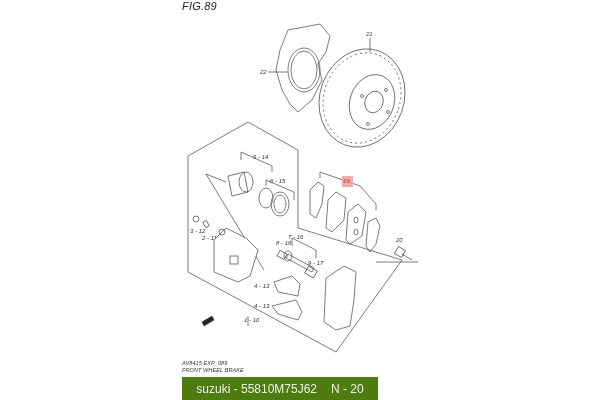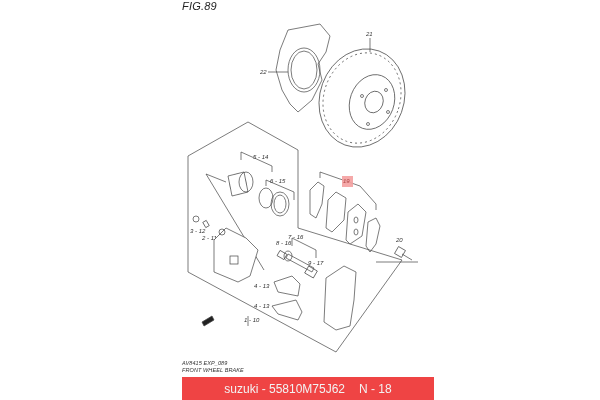--- a/index.html
+++ b/index.html
@@ -3,21 +3,21 @@
   <meta charset="utf-8">
   <style>
     html, body { margin:0; padding:0; }
     body { width:600px; height:400px; background:#ffffff; position:relative; overflow:hidden; font-family:"Liberation Sans", sans-serif; }
     .fig-title { position:absolute; left:182px; top:0; font-size:11px; font-style:italic; color:#222; letter-spacing:0.2px; }
     svg.diagram { position:absolute; left:0; top:0; }
     .lbl { font-family:"Liberation Sans", sans-serif; font-size:6px; font-style:italic; fill:#333; }
     .caption { position:absolute; left:182px; font-size:5.5px; font-style:italic; color:#333; letter-spacing:0.1px; }
     .cap1 { top:360px; }
     .cap2 { top:367px; }
-    .banner { position:absolute; left:182px; top:377px; width:252px; height:23px; background:#ef4444; color:#f2f2f2; font-size:12px; display:flex; align-items:center; justify-content:center; }
+    .banner { position:absolute; left:182px; top:377px; width:196px; height:23px; background:#4d7c0f; color:#f2f2f2; font-size:12px; display:flex; align-items:center; justify-content:center; }
     .banner .sep { display:inline-block; width:14px; }
     .hl { position:absolute; left:342px; top:176px; width:11px; height:11px; background:#f4a0a0; opacity:0.9; }
     .hl span { font-size:6px; font-style:italic; color:#a33; position:absolute; left:1px; top:2px; }
   </style>
 </head>
 <body>
 
 <div class="fig-title">FIG.89</div>
 
 <svg class="diagram" width="600" height="400" viewBox="0 0 600 400" fill="none" stroke="#444" stroke-width="0.7">
@@ -124,14 +124,14 @@
 <div class="hl">
     <span>19</span>
   </div>
 
 <div class="caption cap1">AV8415 EXP_089</div>
 <div class="caption cap2">FRONT WHEEL BRAKE</div>
 
 <div class="banner">
   <span>suzuki - 55810M75J62</span>
   <span class="sep"></span>
-  <span>N - 18</span>
+  <span>N - 20</span>
 </div>
 
 </body></html>

